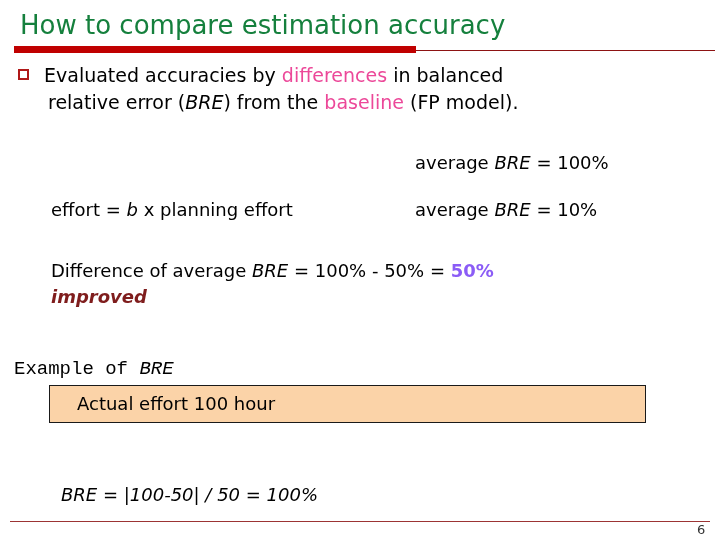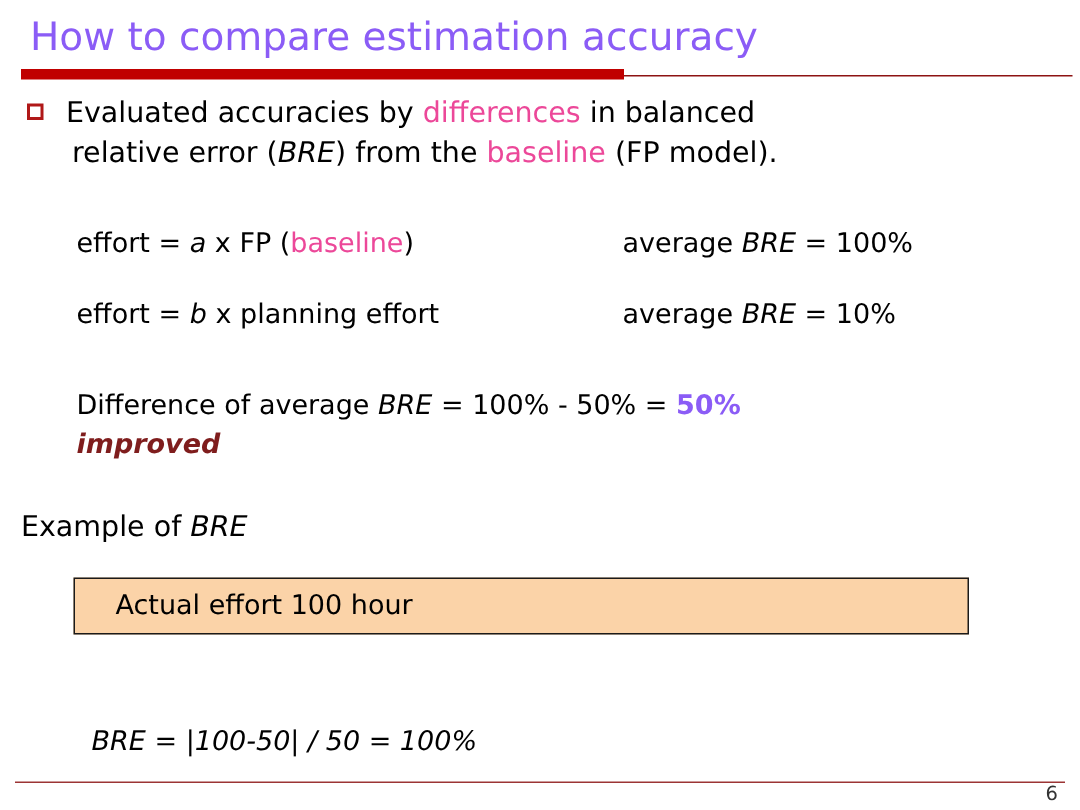--- a/index.html
+++ b/index.html
@@ -24,21 +24,21 @@
 
   
   .title {
     position: absolute;
     left: 20px;
     top: 8px;
     width: 690px;
     font-size: 26px;
     line-height: 34px;
     letter-spacing: 0px;
-    color: #8b5cf6;
+    color: #15803d;
     white-space: nowrap;
   }
 
   
   .rule-thin {
     position: absolute;
     left: 14px;
     top: 50px;
     width: 701px;
     height: 1px;
@@ -105,24 +105,25 @@
     top: 258px;
     width: 640px;
     font-size: 18px;
     line-height: 26px;
   }
 
   
   .example-label {
     position: absolute;
     left: 14px;
-    top: 338px;
+    top: 356px;
     font-size: 19px;
     line-height: 26px;
     white-space: nowrap;
+    font-family: Liberation Mono, monospace;
   }
 
   .box {
     position: absolute;
     box-sizing: border-box;
     border: 1px solid #1a1a1a;
     font-size: 18px;
     line-height: 20px;
     padding: 8px 0 8px 27px;
   }
@@ -180,21 +181,20 @@
   <div class="rule-thick"></div>
 
   <div class="bullet-row">
     <span class="bullet-marker"></span>
     <div class="bullet-text">
       <span>Evaluated accuracies by </span><span class="red">differences</span><span> in balanced</span>
       <span class="l2"><span>relative error (</span><span class="ital">BRE</span><span>) from the </span><span class="red">baseline</span><span> (FP model).</span></span>
     </div>
   </div>
 
-  <div class="eq-row eq-left row1"><span>effort = </span><span class="ital">a</span><span> x FP (</span><span class="red">baseline</span><span>)</span></div>
   <div class="eq-row eq-right row1"><span>average </span><span class="ital">BRE</span><span> = 100%</span></div>
 
   <div class="eq-row eq-left row2"><span>effort = </span><span class="ital">b</span><span> x planning effort</span></div>
   <div class="eq-row eq-right row2"><span>average </span><span class="ital">BRE</span><span> = 10%</span></div>
 
   <div class="diff-block"><span>Difference of average </span><span class="ital">BRE</span><span> = 100% - 50% = </span><span class="bold-red">50%</span><br><span class="bold-ital-red">improved</span></div>
 
   <div class="example-label"><span>Example of </span><span class="ital">BRE</span></div>
 
   <div class="box box-actual">Actual effort 100 hour</div>

